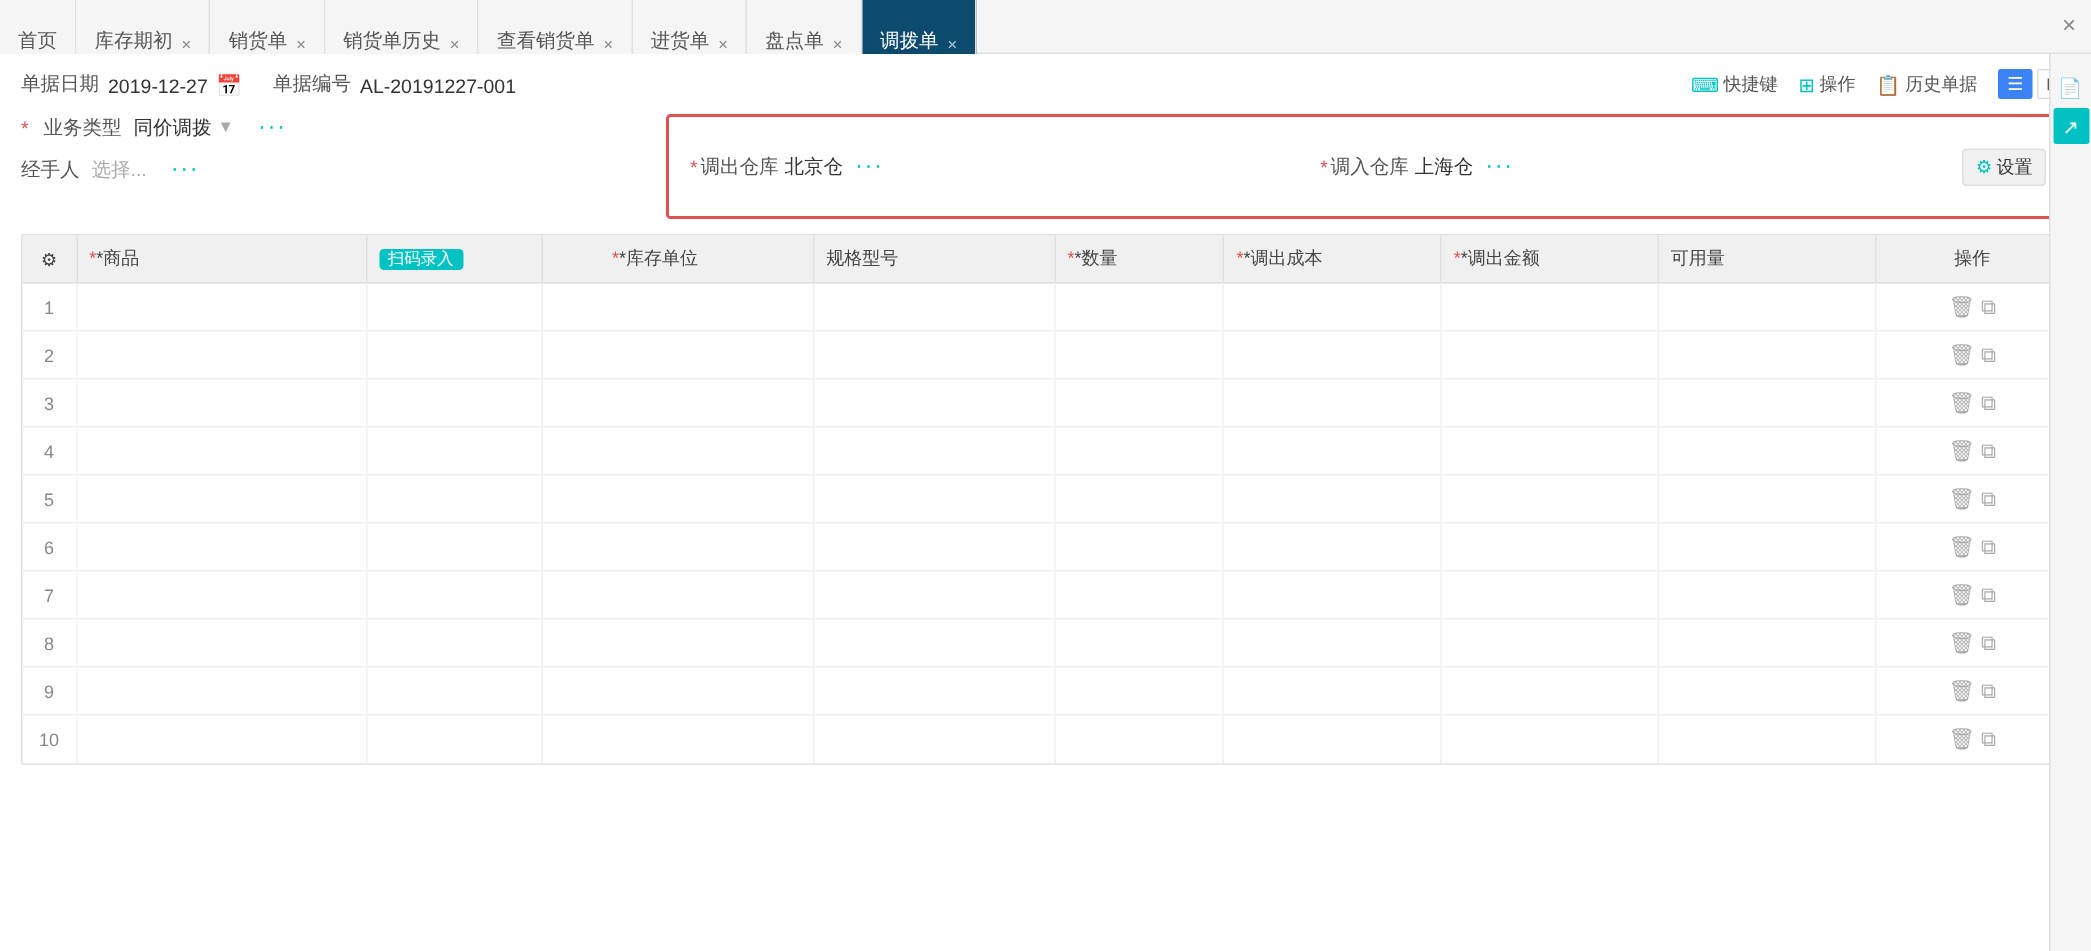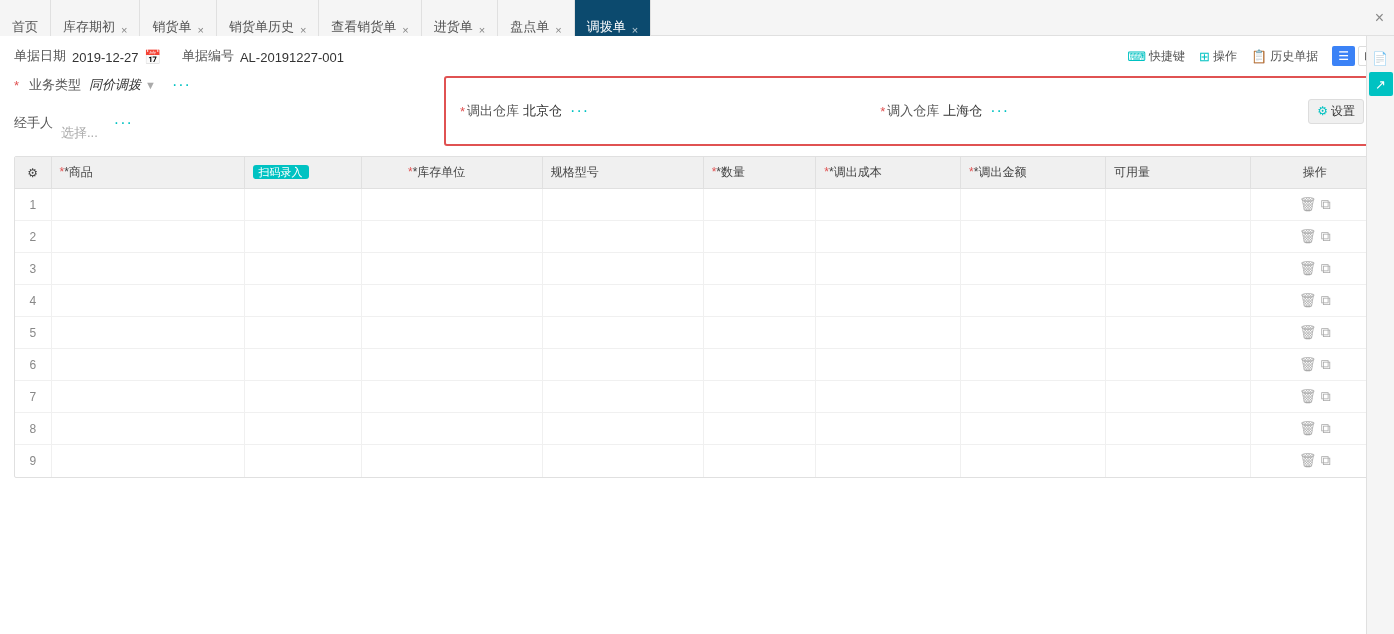--- a/index.html
+++ b/index.html
@@ -109,21 +109,21 @@
       display: flex;
       align-items: center;
       margin-bottom: 10px;
       gap: 8px;
     }
     .field-row:last-child { margin-bottom: 0; }
     .field-label { color: #555; white-space: nowrap; }
     .required-star { color: #e05252; margin-right: 2px; }
     .field-value { color: #333; }
     .field-select {
-      display: flex; align-items: center; gap: 4px; cursor: pointer; font-style: italic;
+      display: flex; align-items: center; gap: 4px; cursor: pointer;
     }
     .field-select .arrow { color: #aaa; font-size: 11px; }
     .field-ellipsis { color: #00c2c2; cursor: pointer; font-size: 16px; margin-left: 8px; letter-spacing: 1px; }
     .warehouse-field {
       display: flex;
       align-items: center;
       flex: 1;
     }
     .warehouse-label { color: #555; white-space: nowrap; }
     .warehouse-value { color: #333; margin-left: 4px; }
@@ -302,21 +302,21 @@
         <span class="required-star">*</span>
         <span class="field-label">业务类型</span>
         <div class="field-select">
           <span class="field-value">同价调拨</span>
           <span class="arrow">▼</span>
         </div>
         <span class="field-ellipsis">···</span>
       </div>
       <div class="field-row">
         <span class="field-label">经手人</span>
-        <span class="field-value" style="color:#aaa;margin-top:20px;">选择...</span>
+        <span class="field-value" style="color:#aaa;">选择...</span>
         <span class="field-ellipsis">···</span>
       </div>
     </div>
 
     <div class="form-right-bordered">
       <div class="warehouse-field">
         <span class="required-star">*</span>
         <span class="warehouse-label">调出仓库</span>
         <span class="warehouse-value">北京仓</span>
         <span class="field-ellipsis">···</span>
@@ -464,20 +464,32 @@
             <td></td>
             <td></td>
             <td></td>
             <td></td>
             <td></td>
             <td></td>
             <td></td>
             <td></td>
             <td class="td-op"><span class="row-op-btn">🗑</span><span class="row-op-btn">⧉</span></td>
           </tr>
+          <tr>
+            <td class="td-index">10</td>
+            <td></td>
+            <td></td>
+            <td></td>
+            <td></td>
+            <td></td>
+            <td></td>
+            <td></td>
+            <td></td>
+            <td class="td-op"><span class="row-op-btn">🗑</span><span class="row-op-btn">⧉</span></td>
+          </tr>
         </tbody>
     </table>
   </div>
 
 </div>
 
 <div class="right-sidebar">
   <div class="sidebar-btn">📄</div>
   <div class="sidebar-btn active-green">↗</div>
 </div>

